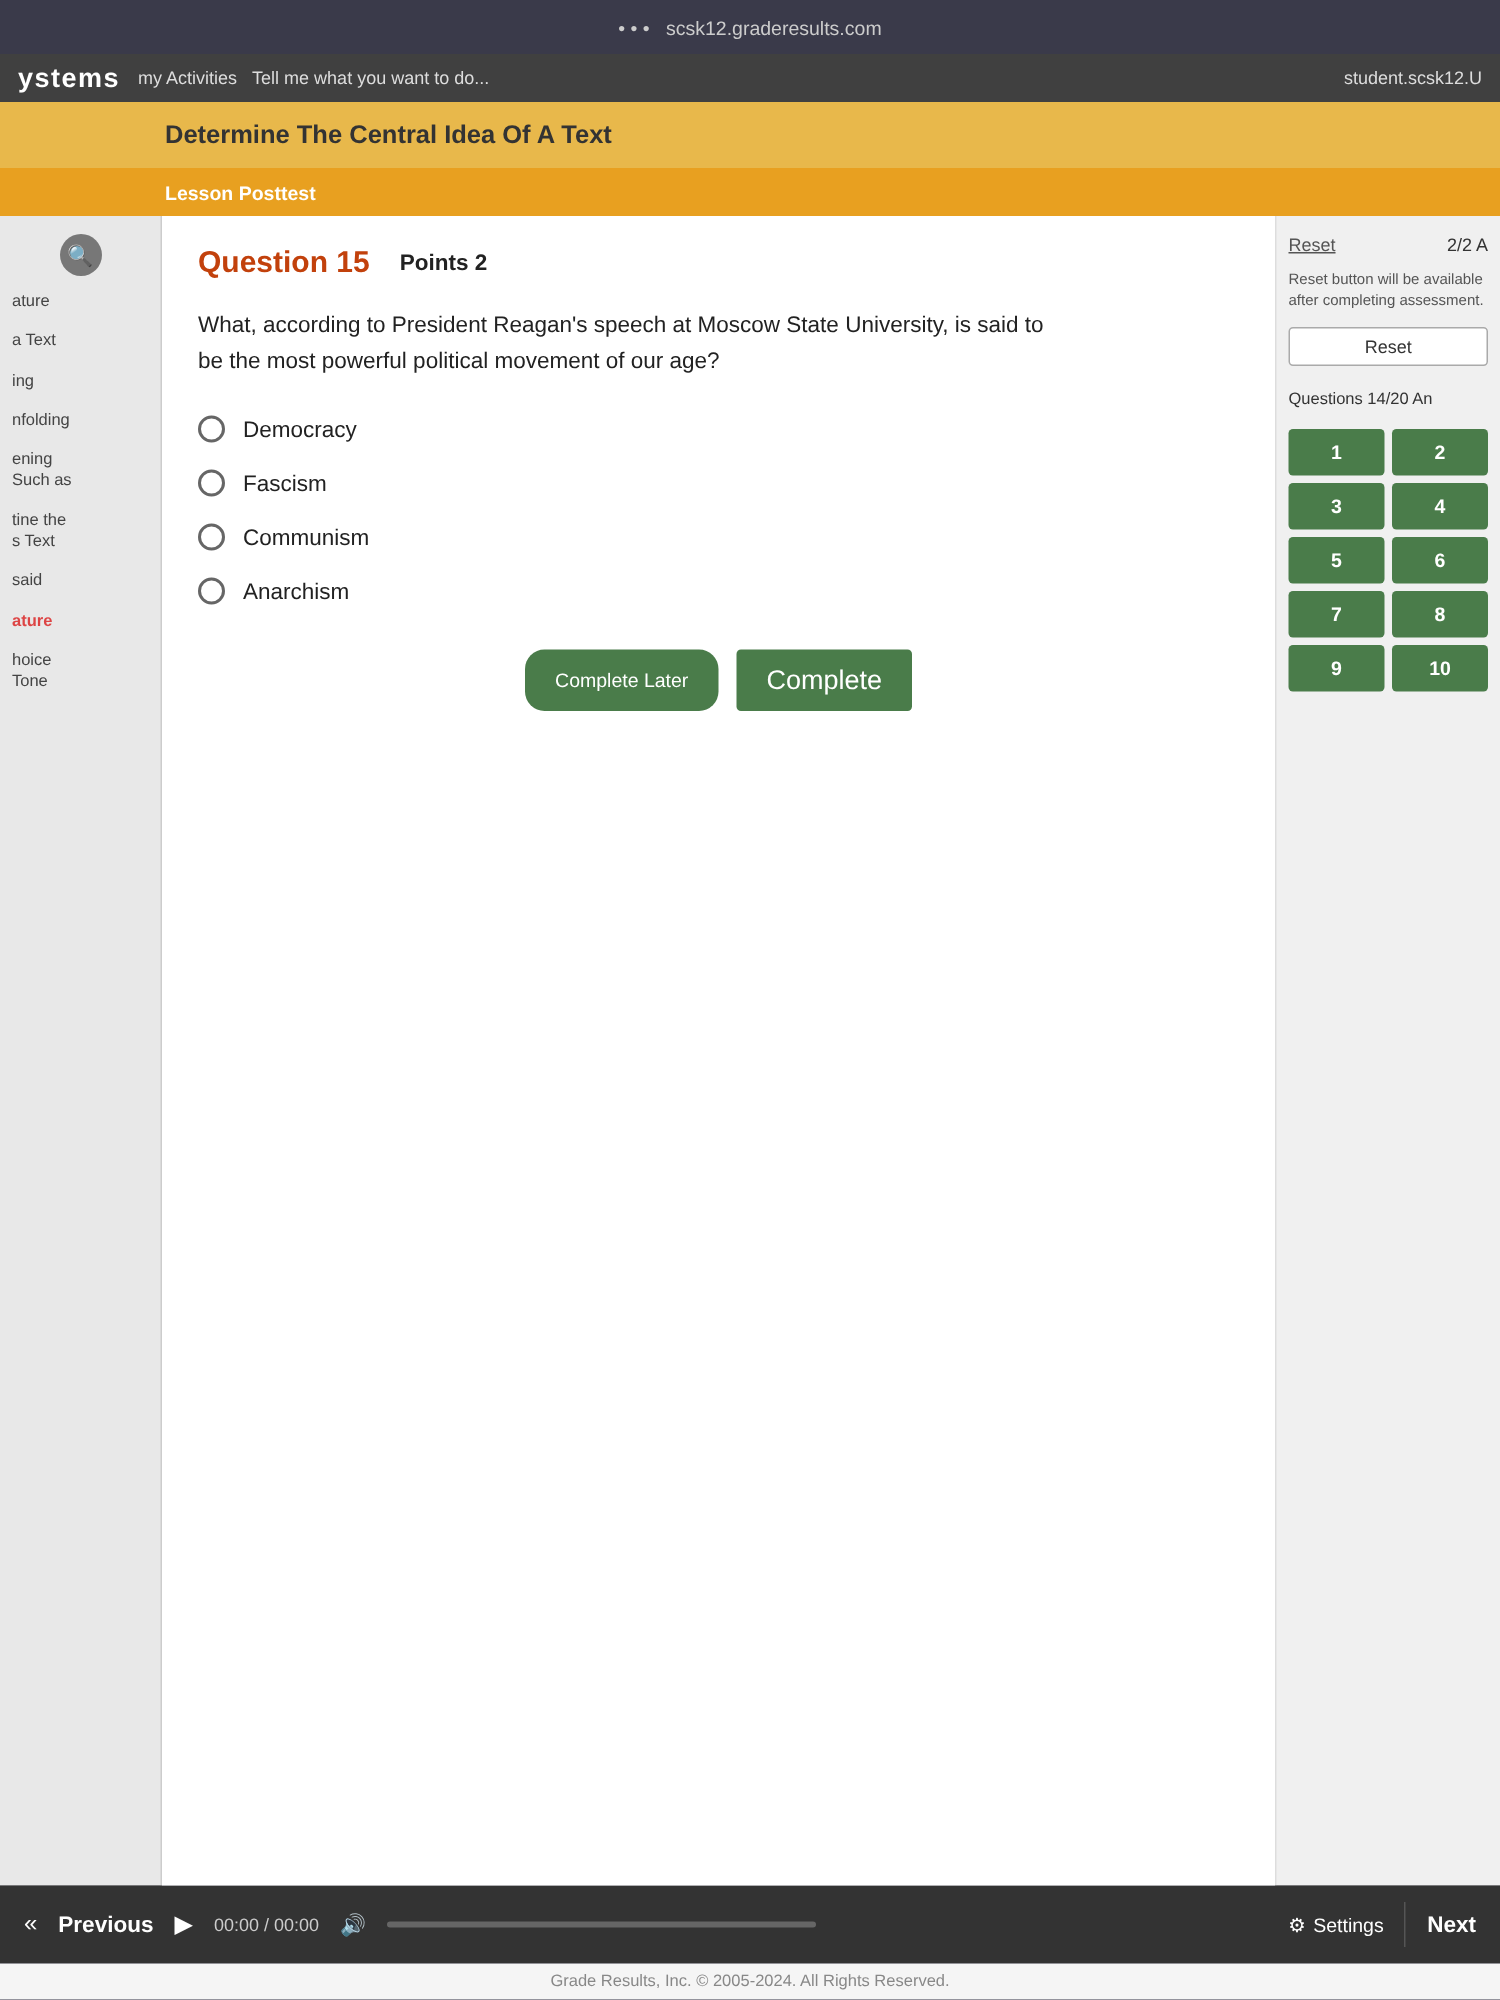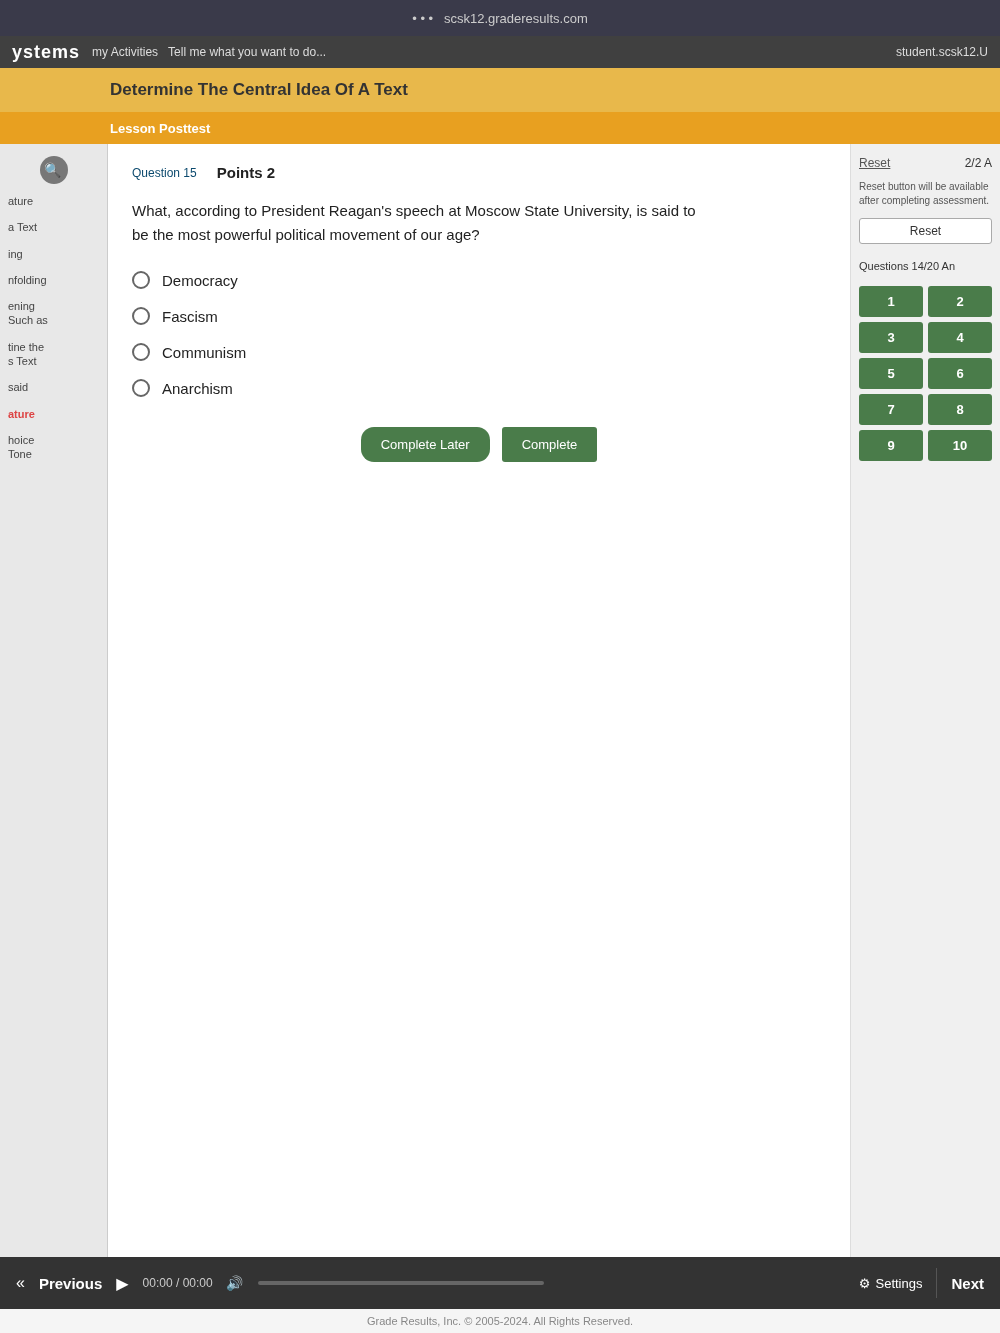--- a/index.html
+++ b/index.html
@@ -138,23 +138,23 @@
     }
 
     
     .question-header {
       display: flex;
       align-items: center;
       gap: 20px;
       margin-bottom: 18px;
     }
     .question-label {
-      font-size: 12px;
-      font-weight: normal;
-      color: #0c4a6e;
+      font-size: 20px;
+      font-weight: bold;
+      color: #c2410c;
     }
     .points-label {
       font-size: 15px;
       font-weight: bold;
       color: #222;
     }
 
     
     .question-text {
       font-size: 15px;
@@ -199,21 +199,21 @@
       padding: 10px 20px;
       font-size: 13px;
       border-radius: 13px;
       cursor: pointer;
     }
     .btn-complete {
       background: #4a7c4a;
       color: #fff;
       border: none;
       padding: 10px 20px;
-      font-size: 13px;
+      font-size: 18px;
       border-radius: 3px;
       cursor: pointer;
     }
 
     
     .right-sidebar {
       width: 150px;
       background: #f0f0f0;
       border-left: 1px solid #ddd;
       padding: 12px 8px;

